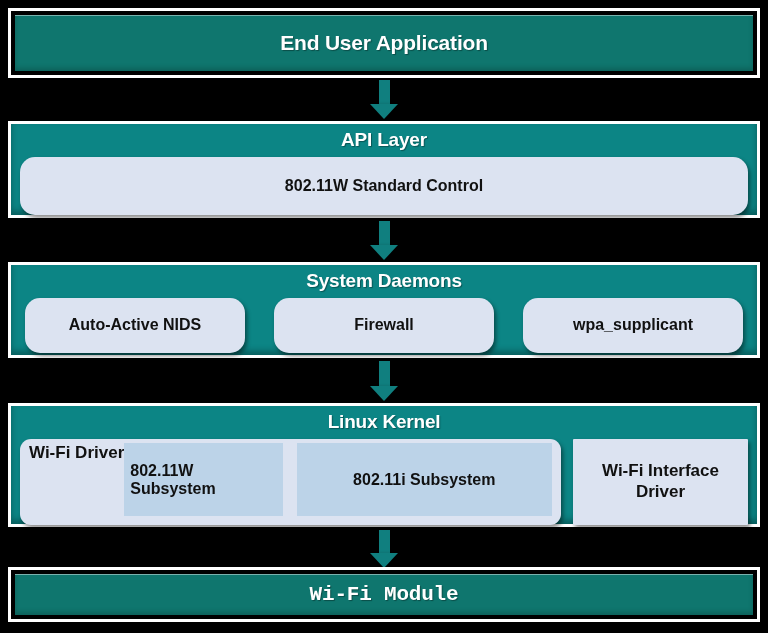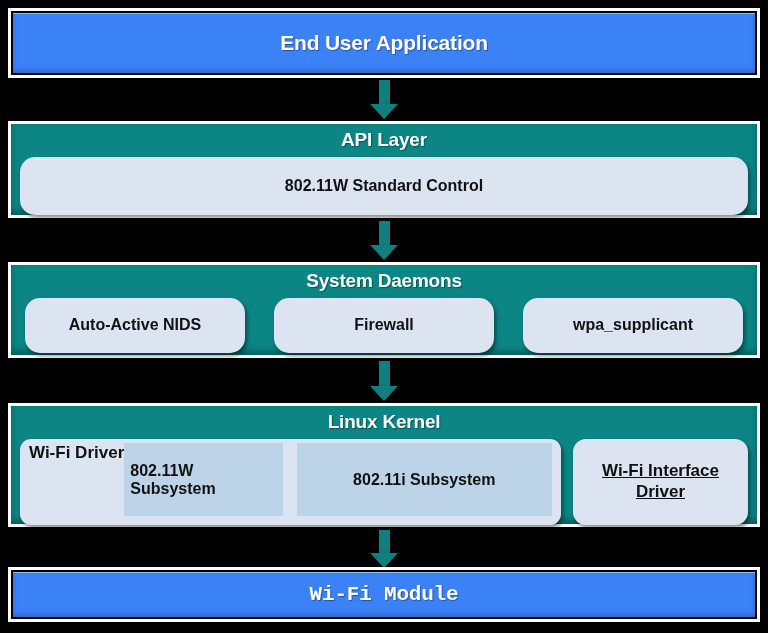--- a/index.html
+++ b/index.html
@@ -34,22 +34,22 @@
 
   .layer-inner {
     width: 100%;
     height: 100%;
     box-sizing: border-box;
     position: relative;
   }
 
   
   .band-bright .layer-inner {
-    background: #3b82f6;
-    border: 2px solid #000000;
+    background: #0f766e;
+    border: 4px solid #000000;
     display: flex;
     align-items: center;
     justify-content: center;
     box-shadow: inset 0 1px 0 rgba(255,255,255,0.45),
                 inset 0 -3px 5px rgba(0,0,0,0.18);
   }
 
   
   .band-teal .layer-inner {
     background: #0c8585;
@@ -183,33 +183,32 @@
     color: #111111;
     box-sizing: border-box;
     padding: 2px 6px;
   }
   .subsystem.sub-w { flex: 0 0 37%; }
   .subsystem.sub-i { flex: 1 1 auto; }
 
   .iface-box {
     flex: 0 0 175px;
     background: #dce3f1;
-    border-radius: 13px;
+    border-radius: 1px;
     box-shadow: 2px 3px 4px rgba(0,0,0,0.45);
     display: flex;
     align-items: center;
     justify-content: center;
     text-align: center;
     font-weight: bold;
     font-size: 17px;
     color: #111111;
     line-height: 1.22;
     box-sizing: border-box;
     padding: 4px 8px;
-    text-decoration: underline;
   }
 </style>
 </head>
 <body>
 
 <div id="stack">
 
   <div class="layer band-bright" id="layer-app">
     <div class="layer-inner">
       <div class="band-title">End User Application</div>

